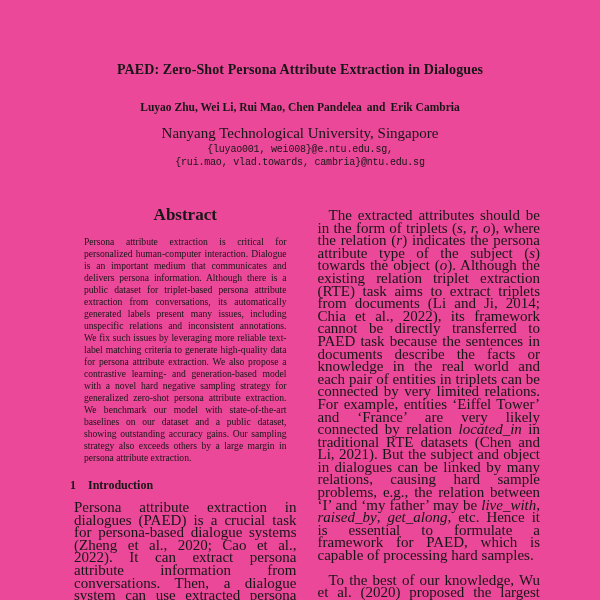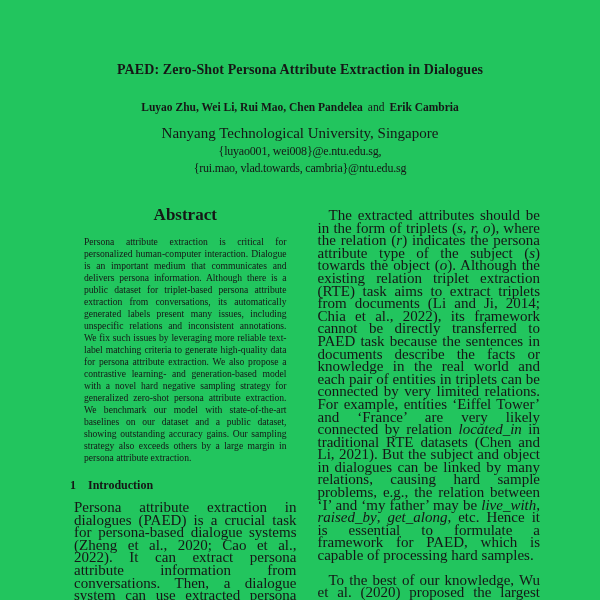--- a/index.html
+++ b/index.html
@@ -1,30 +1,30 @@
 <!DOCTYPE html>
 <html lang="en"><head>
 <meta charset="utf-8">
 <style>
   html, body { margin: 0; padding: 0; background: #ffffff; }
   .page {
-    width: 600px; height: 600px; background: #22c55e; overflow: hidden;
+    width: 600px; height: 600px; background: #ec4899; overflow: hidden;
     font-family: "Liberation Serif", "DejaVu Serif", serif;
     color: #161616; margin: 0 auto; box-sizing: border-box;
     position: relative;
   }
   .header { text-align: center; padding-top: 62px; height: 143px; box-sizing: content-box; }
   .title  { font-size: 14px; font-weight: bold; margin: 0; letter-spacing: 0.1px; }
   .authors { font-size: 11.5px; margin-top: 23px; }
   .authors .b { font-weight: bold; }
-  .authors .conj { padding: 0 5px; }
+  .authors .conj { padding: 0 5px; font-weight: bold; }
   .affil { font-size: 15px; margin-top: 12px; }
   .email {
-    font-family: Liberation Serif, serif;
-    font-size: 12px; margin-top: 2px; letter-spacing: -0.2px;
+    font-family: Liberation Mono, monospace;
+    font-size: 10px; margin-top: 2px; letter-spacing: -0.2px;
   }
   .cols { display: flex; gap: 13px; padding: 0 56px 0 70px; }
   .col  { width: 231px; box-sizing: border-box; }
   .abs-head { font-size: 17px; font-weight: bold; text-align: center; margin: 0 0 11px 0; }
   .abs-body {
     font-size: 9.6px; line-height: 12px; text-align: justify;
     padding: 0 14px; hyphens: auto;
   }
   .sec-head {
     display: flex; gap: 12px; font-size: 12px; font-weight: bold;

